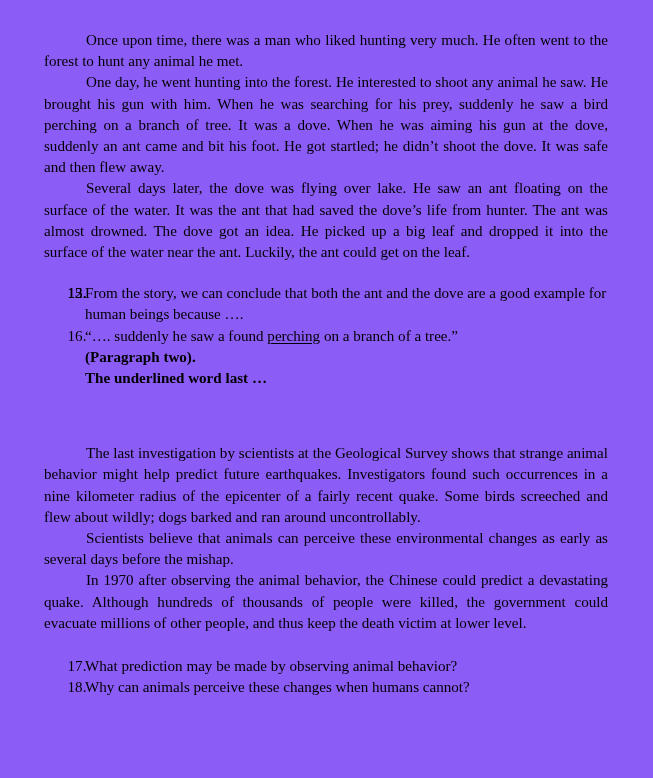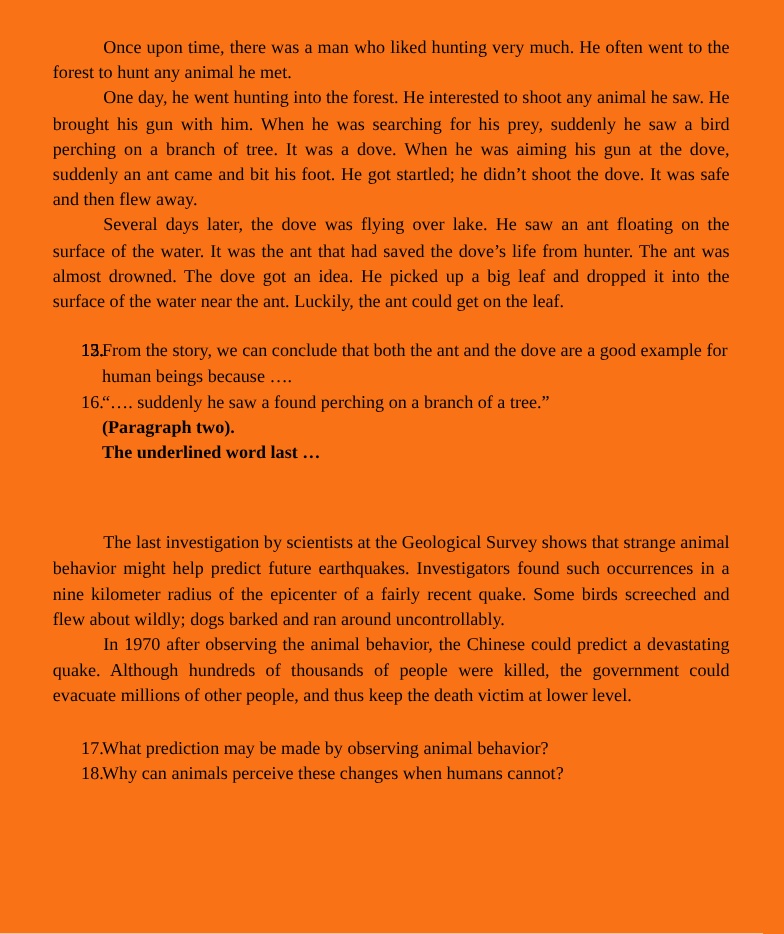--- a/index.html
+++ b/index.html
@@ -12,21 +12,21 @@
     width: 653px;
     height: 778px;
     overflow: hidden;
     font-family: "Liberation Serif", "DejaVu Serif", serif;
     color: #000000;
   }
   .page {
     position: relative;
     width: 653px;
     height: 778px;
-    background: #f97316;
+    background: #8b5cf6;
     box-sizing: border-box;
     padding: 30px 45px 0 44px;
   }
   .passage {
     font-size: 15.1px;
     line-height: 21.2px;
     text-align: justify;
     text-justify: inter-word;
     margin: 0;
     hyphens: none;
@@ -53,20 +53,21 @@
     top: 0;
     width: 22px;
     text-align: center;
     white-space: nowrap;
   }
   .q-sub {
     display: block;
     font-weight: bold;
   }
   .underlined {
+    text-decoration: underline;
     text-underline-offset: 1.5px;
   }
   .gap-after-passage-1 { height: 20px; }
   .gap-after-questions-1 { height: 54px; }
   .gap-after-passage-2 { height: 22px; }
 </style>
 </head>
 <body>
 
 <div class="page">
@@ -100,20 +101,21 @@
       <span class="q-sub">(Paragraph two).</span>
       <span class="q-sub">The underlined word last …</span>
     </li>
 
   </ol>
 
   <div class="gap-after-questions-1"></div>
 
   <section class="passage">
     <p>The last investigation by scientists at the Geological Survey shows that strange animal behavior might help predict future earthquakes. Investigators found such occurrences in a nine kilometer radius of the epicenter of a fairly recent quake. Some birds screeched and flew about wildly; dogs barked and ran around uncontrollably.</p>
+    <p>Scientists believe that animals can perceive these environmental changes as early as several days before the mishap.</p>
     <p>In 1970 after observing the animal behavior, the Chinese could predict a devastating quake. Although hundreds of thousands of people were killed, the government could evacuate millions of other people, and thus keep the death victim at lower level.</p>
   </section>
 
   <div class="gap-after-passage-2"></div>
 
   <ol class="q-list">
 
     <li class="q-item">
       <span class="q-num">17.</span>
       <span>What prediction may be made by observing animal behavior?</span>

